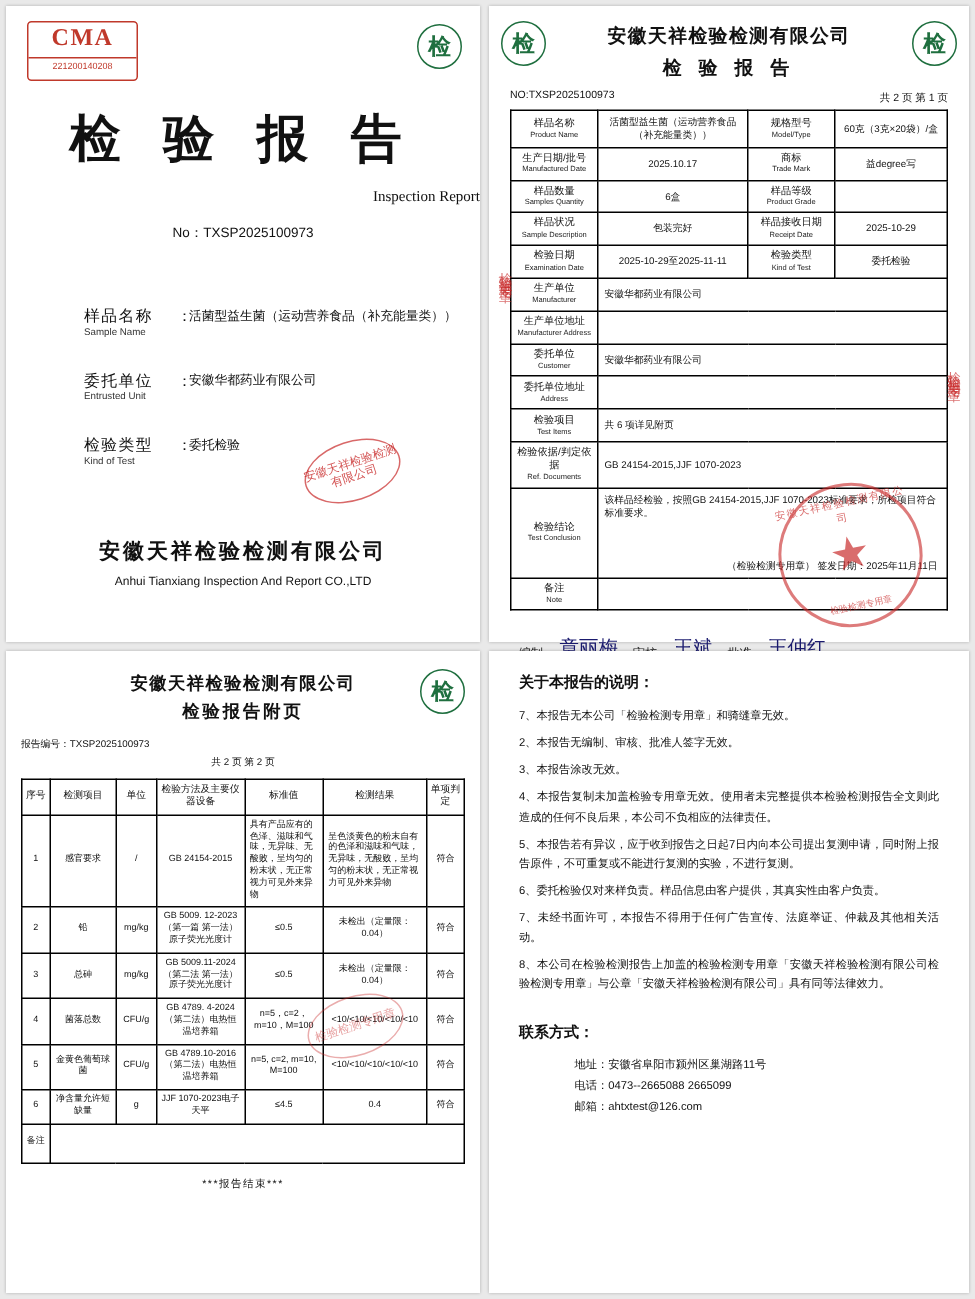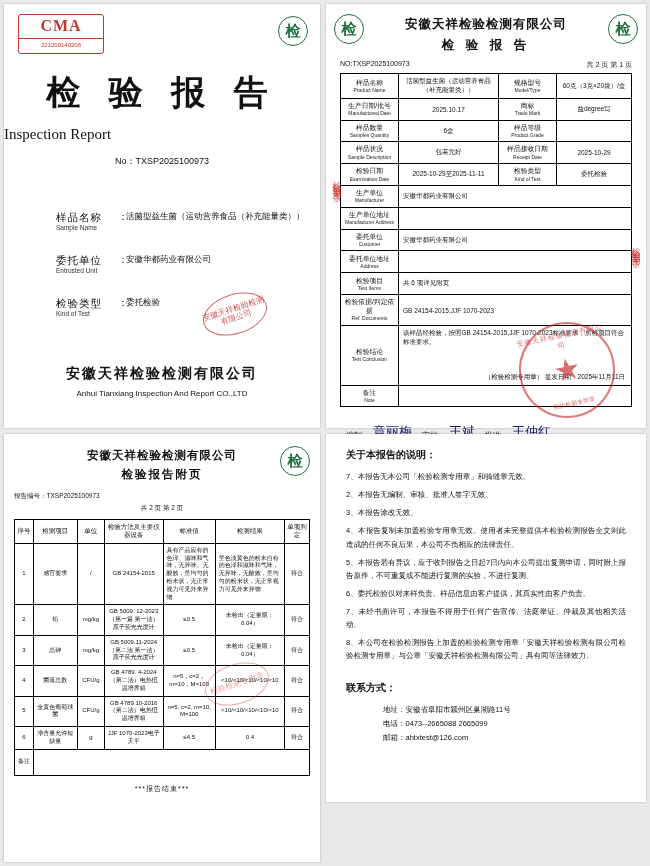--- a/index.html
+++ b/index.html
@@ -13,25 +13,25 @@
   }
   .page {
     position: absolute;
     background: #fff;
     box-shadow: 0 0 2px rgba(0,0,0,0.25);
   }
   
   #q-tl { left: 4px;   top: 4px;   width: 316px; height: 424px; }
   #q-tr { left: 326px; top: 4px;   width: 320px; height: 424px; }
   #q-bl { left: 4px;   top: 434px; width: 316px; height: 428px; }
-  #q-br { left: 326px; top: 434px; width: 320px; height: 368px; }
+  #q-br { left: 326px; top: 434px; width: 320px; height: 428px; }
 
   
   .cma-box {
-    position:absolute; left:14px; top:10px; width:86px; height:40px;
+    position:absolute; left:14px; top:10px; width:74px; height:40px;
     border:1.6px solid #c0392b; border-radius:3px; color:#c0392b;
   }
   .cma-top { height:24px; border-bottom:1.2px solid #c0392b; position:relative; }
   .cma-letters {
     position:absolute; left:0; right:0; top:2px; text-align:center;
     font-family:"Liberation Serif", serif; font-weight:bold; font-size:16px; letter-spacing:1px;
   }
   .cma-num { text-align:center; font-size:6px; padding-top:3px; letter-spacing:0px; }
 
   .round-seal {
@@ -67,21 +67,21 @@
   .side-stamp {
     position:absolute; color:rgba(200,40,40,.65);
     font-size:9px; writing-mode: vertical-rl; letter-spacing:2px;
   }
 
   
   .tl-title {
     text-align:center; font-family:"Liberation Serif", serif;
     font-size:34px; letter-spacing:10px; font-weight:bold; margin-top:66px;
   }
-  .tl-sub { text-align:left; font-family:"Liberation Serif", serif; font-size:15px; margin-top:10px; }
+  .tl-sub { text-align:right; font-family:"Liberation Serif", serif; font-size:10px; margin-top:10px; }
   .tl-no { text-align:center; font-size:9px; margin-top:12px; }
   .tl-fields { margin:42px 0 0 52px; }
   .tl-row { display:flex; align-items:flex-start; margin-bottom:20px; font-size:9px; }
   .tl-label { width:62px; flex:none; line-height:1.35; }
   .tl-label .cn { font-size:10.5px; letter-spacing:1px; display:block; }
   .tl-label .en { font-size:6.5px; color:#333; display:block; }
   .tl-colon { width:8px; flex:none; font-size:10px; }
   .tl-value { font-size:8.5px; line-height:1.4; padding-top:1px; }
   .tl-company { text-align:center; margin-top:46px; }
   .tl-company .cn { font-size:14px; font-weight:bold; letter-spacing:2px; }

